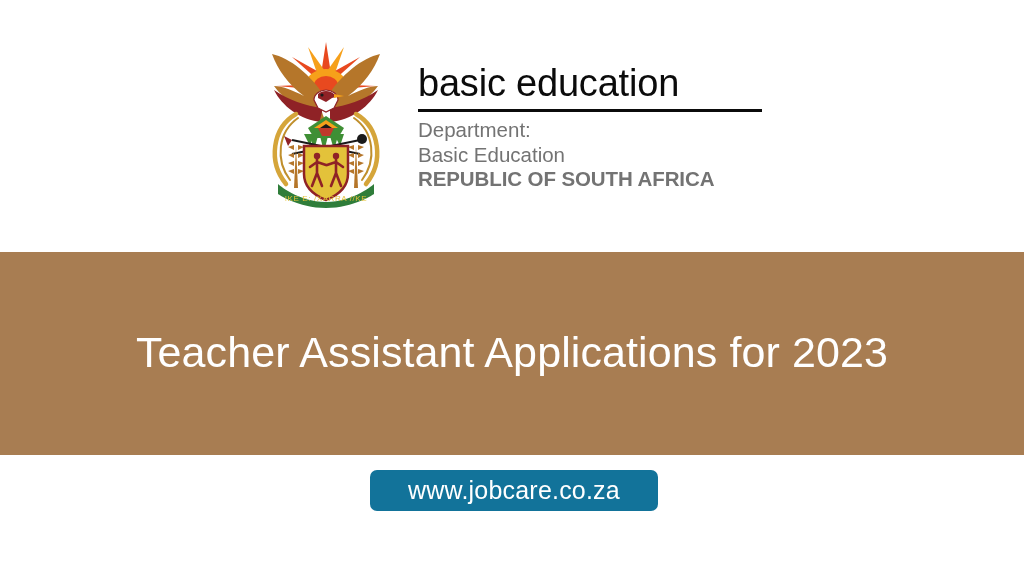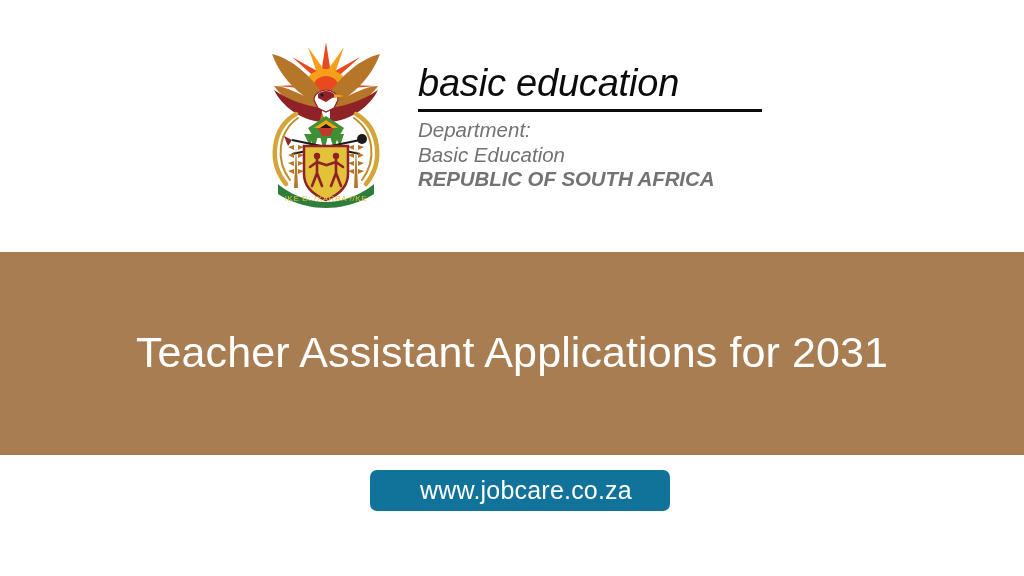--- a/index.html
+++ b/index.html
@@ -44,21 +44,20 @@
     display: block;
     width: 156px;
     height: 180px;
   }
 
   .logo-text {
     position: absolute;
     left: 418px;
     top: 62px;
     width: 360px;
-    font-style: italic;
   }
   .logo-title {
     font-size: 38px;
     line-height: 42px;
     color: #0b0b0b;
     letter-spacing: -0.2px;
     font-weight: 400;
     white-space: nowrap;
   }
   .logo-rule {
@@ -119,21 +118,20 @@
     position: absolute;
     left: 370px;
     top: 15px;
     width: 288px;
     height: 41px;
     background: #12739a;
     border-radius: 7px;
     display: flex;
     align-items: center;
     justify-content: center;
-    padding-left: 12px;
   }
   .url-badge-label {
     color: #ffffff;
     font-size: 25px;
     line-height: 25px;
     font-weight: 400;
     letter-spacing: 0.2px;
     white-space: nowrap;
   }
 </style>
@@ -237,21 +235,21 @@
       <div class="logo-title">basic education</div>
       <div class="logo-rule"></div>
       <div class="logo-sub">Department:</div>
       <div class="logo-sub">Basic Education</div>
       <div class="logo-sub bold">REPUBLIC OF SOUTH AFRICA</div>
     </div>
   </div>
 
   <div class="banner">
     <div class="banner-text">
-      <span class="banner-line">Teacher Assistant Applications for 2031</span>
+      <span class="banner-line">Teacher Assistant Applications for 2023</span>
     </div>
   </div>
 
   <div class="url-strip">
     <div class="url-badge">
       <span class="url-badge-label">www.jobcare.co.za</span>
     </div>
   </div>
 
 </div>

